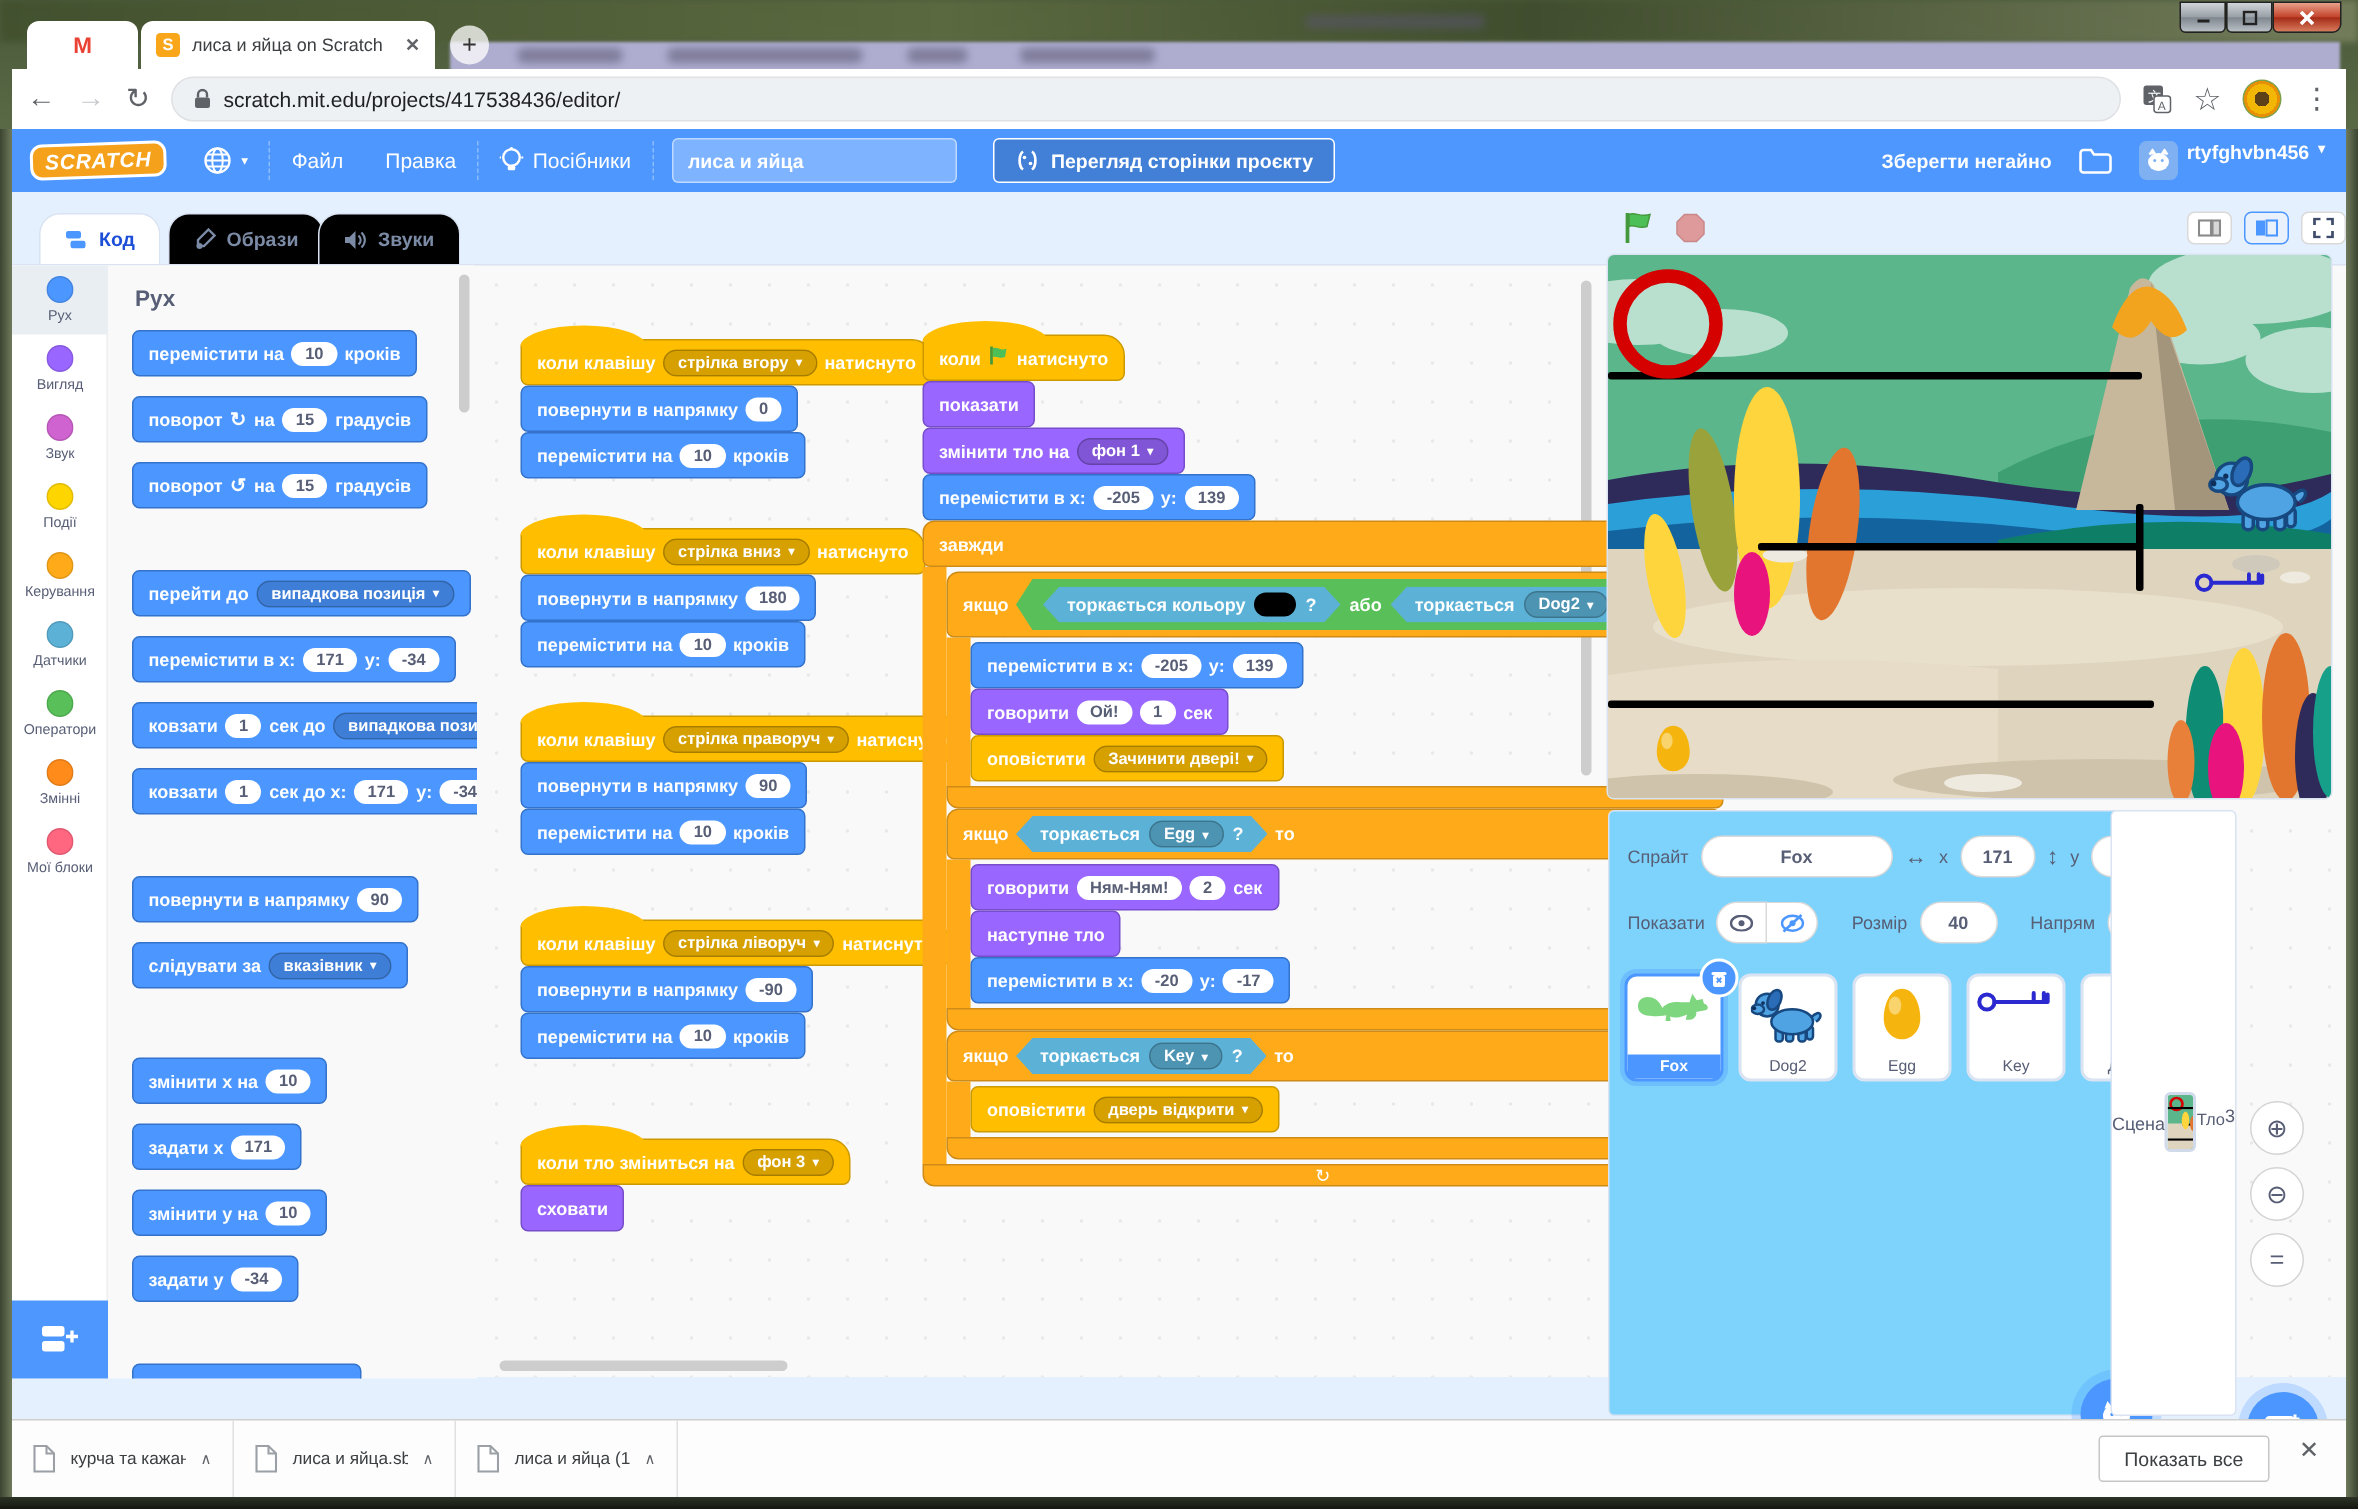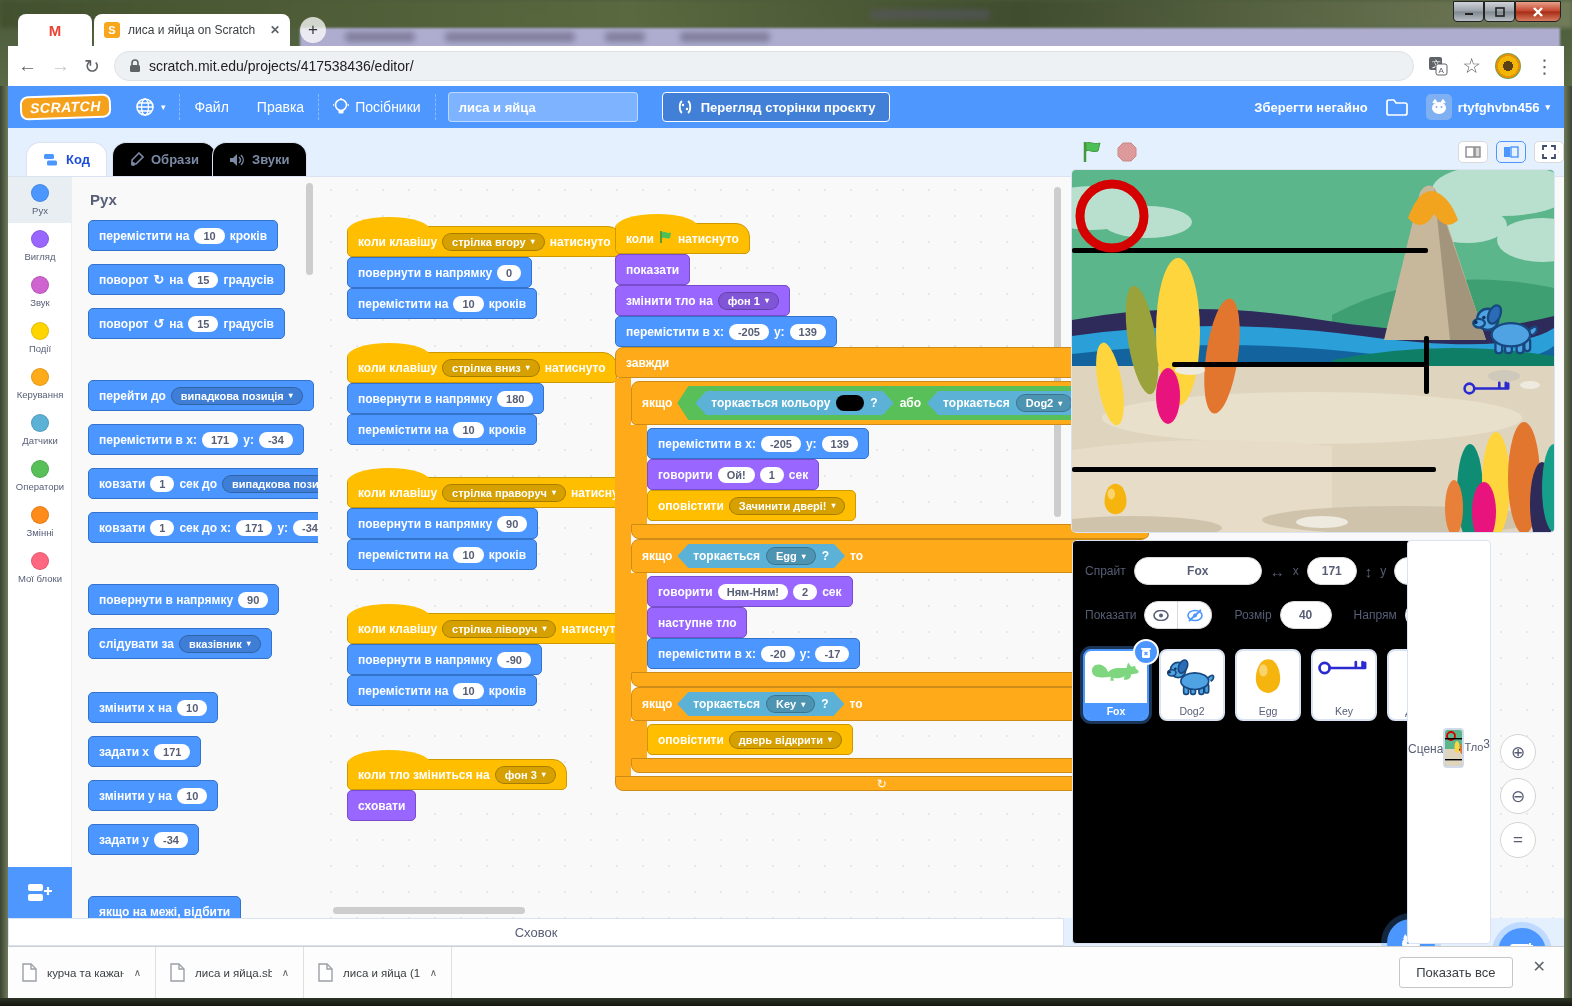--- a/index.html
+++ b/index.html
@@ -44,21 +44,21 @@
   
   .menubar{left:8px;top:86px;width:1556px;height:42px;background:#4d97ff;display:flex;align-items:center;color:#fff}
   .slogo{margin:0 10px 0 12px;background:#f5a11c;border:2px solid #fff;border-radius:8px;padding:2px 8px;font-weight:bold;font-style:italic;font-size:14px;color:#fff;letter-spacing:.5px;transform:rotate(-2deg)}
   .mitem{padding:0 14px;height:42px;display:flex;align-items:center;font-size:14px;gap:6px}
   .mdiv{width:1px;height:26px;border-left:1px dashed rgba(255,255,255,.35)}
   .pname{width:190px;height:30px;margin:0 12px;background:rgba(255,255,255,.28);border:1px solid rgba(255,255,255,.5);border-radius:4px;color:#fff;font-size:13px;font-weight:bold;padding:0 10px;display:flex;align-items:center}
   .viewproj{height:30px;margin-left:12px;background:#4280d7;border:1px solid #fff;border-radius:4px;display:flex;align-items:center;gap:8px;padding:0 14px;font-size:13px;font-weight:bold}
   .mb-right{margin-left:auto;display:flex;align-items:center;gap:18px;padding-right:14px}
   .savealign{font-size:13px;font-weight:bold}
   .uavatar{width:26px;height:26px;border-radius:5px;background:#7fb0f2;display:flex;align-items:center;justify-content:center}
-  .uname{font-size:13px;font-weight:bold;display:flex;align-items:center;gap:6px}
+  .uname{font-size:13px;font-weight:bold;display:flex;align-items:flex-start;gap:6px}
 
   
   .shell{left:8px;top:128px;width:1556px;height:818px;background:#e5f0ff}
 
   
   .etab{top:14px;height:34px;border-radius:14px 14px 0 0;border:1px solid #d9e3f2;border-bottom:none;display:flex;align-items:center;gap:7px;padding:0 16px;font-size:13px;font-weight:bold;color:#1d4ed8}
   .etab.on{background:#fff;z-index:3}
   .etab.off{background:#000000;color:#7b8aa5}
 
   
@@ -112,21 +112,21 @@
 
   
   .stagectl{left:1064px;top:6px;width:492px;height:36px;display:flex;align-items:center}
   .ctl-right{margin-left:auto;display:flex;gap:8px}
   .lay-btn{width:30px;height:22px;border:1px solid #d9d9d9;border-radius:5px;background:#fff;display:flex;align-items:center;justify-content:center}
   .lay-btn.sel{background:#e9f1fc;border-color:#4c97ff}
   .stage{left:1064px;top:42px;width:482px;height:362px;border-radius:4px;overflow:hidden;box-shadow:0 0 0 1px #d9e3f2}
   .stage svg{display:block}
 
   
-  .spanel{left:1064px;top:412px;width:400px;height:404px;background:#000000;border:1px solid #d9e3f2;border-radius:4px}
+  .spanel{left:1064px;top:412px;width:400px;height:404px;background:#7dd3fc;border:1px solid #d9e3f2;border-radius:4px}
   .srow{display:flex;align-items:center;gap:8px;padding:0 12px}
   .slabel{font-size:12px;color:#575e75}
   .spill{height:28px;border:1px solid #d9d9d9;border-radius:14px;background:#fff;color:#575e75;font-size:12px;font-weight:bold;display:flex;align-items:center;justify-content:center;padding:0 10px}
   .dirarrow{color:#575e75;font-weight:bold;font-size:15px}
   .eyebtns{display:flex}
   .eyebtn{width:34px;height:28px;border:1px solid #d9d9d9;background:#fff;display:flex;align-items:center;justify-content:center}
   .eyebtn.l{border-radius:14px 0 0 14px}
   .eyebtn.r{border-radius:0 14px 14px 0;border-left:none}
   .tiles{display:flex;gap:10px;padding:14px 10px}
   .tile{width:66px;height:72px;background:#fff;border:2px solid #d9e3f2;border-radius:8px;position:relative;display:flex;flex-direction:column;align-items:center;justify-content:space-between;padding-top:6px;overflow:visible}
@@ -425,21 +425,21 @@
             <span class="bn">-34</span>
           </div>
           <div class="blk motion" style="margin-top: 28px;">
             <span class="bl">повернути в напрямку</span>
             <span class="bn">90</span>
           </div>
           <div class="blk motion">
             <span class="bl">слідувати за</span>
             <span class="bd">вказівник<span class="ar">▾</span></span>
           </div>
-          <div class="blk motion" style="margin-top: 20px; justify-content: flex-end;">
+          <div class="blk motion" style="margin-top: 33px; justify-content: flex-end;">
             <span class="bl">змінити x на</span>
             <span class="bn">10</span>
           </div>
           <div class="blk motion">
             <span class="bl">задати x</span>
             <span class="bn">171</span>
           </div>
           <div class="blk motion">
             <span class="bl">змінити у на</span>
             <span class="bn">10</span>
@@ -653,23 +653,20 @@
               <div class="cfoot"></div>
             </div>
           </div>
           <div class="cfoot">
             <span>↻</span>
           </div>
         </div>
       </div>
     </div>
 
-  <div class="abs backpack">
-    <span>Сховок</span>
-  </div>
 
   <div class="abs stagectl">
     <svg width="24" height="24" style="margin-left:8px">
         <path d="M5 2 V22" stroke="#45993d" stroke-width="2.5"></path>
         <path d="M6 3 C10 1 13 5 20 3 L18 11 C12 13 9 9 6 11 Z" fill="#4cbf56" stroke="#45993d"></path>
       </svg>
     <svg width="22" height="22" style="margin-left:12px">
         <polygon points="7,2 15,2 20,7 20,15 15,20 7,20 2,15 2,7" fill="#de9a9a" stroke="#c98888"></polygon>
       </svg>
     <div class="ctl-right">

